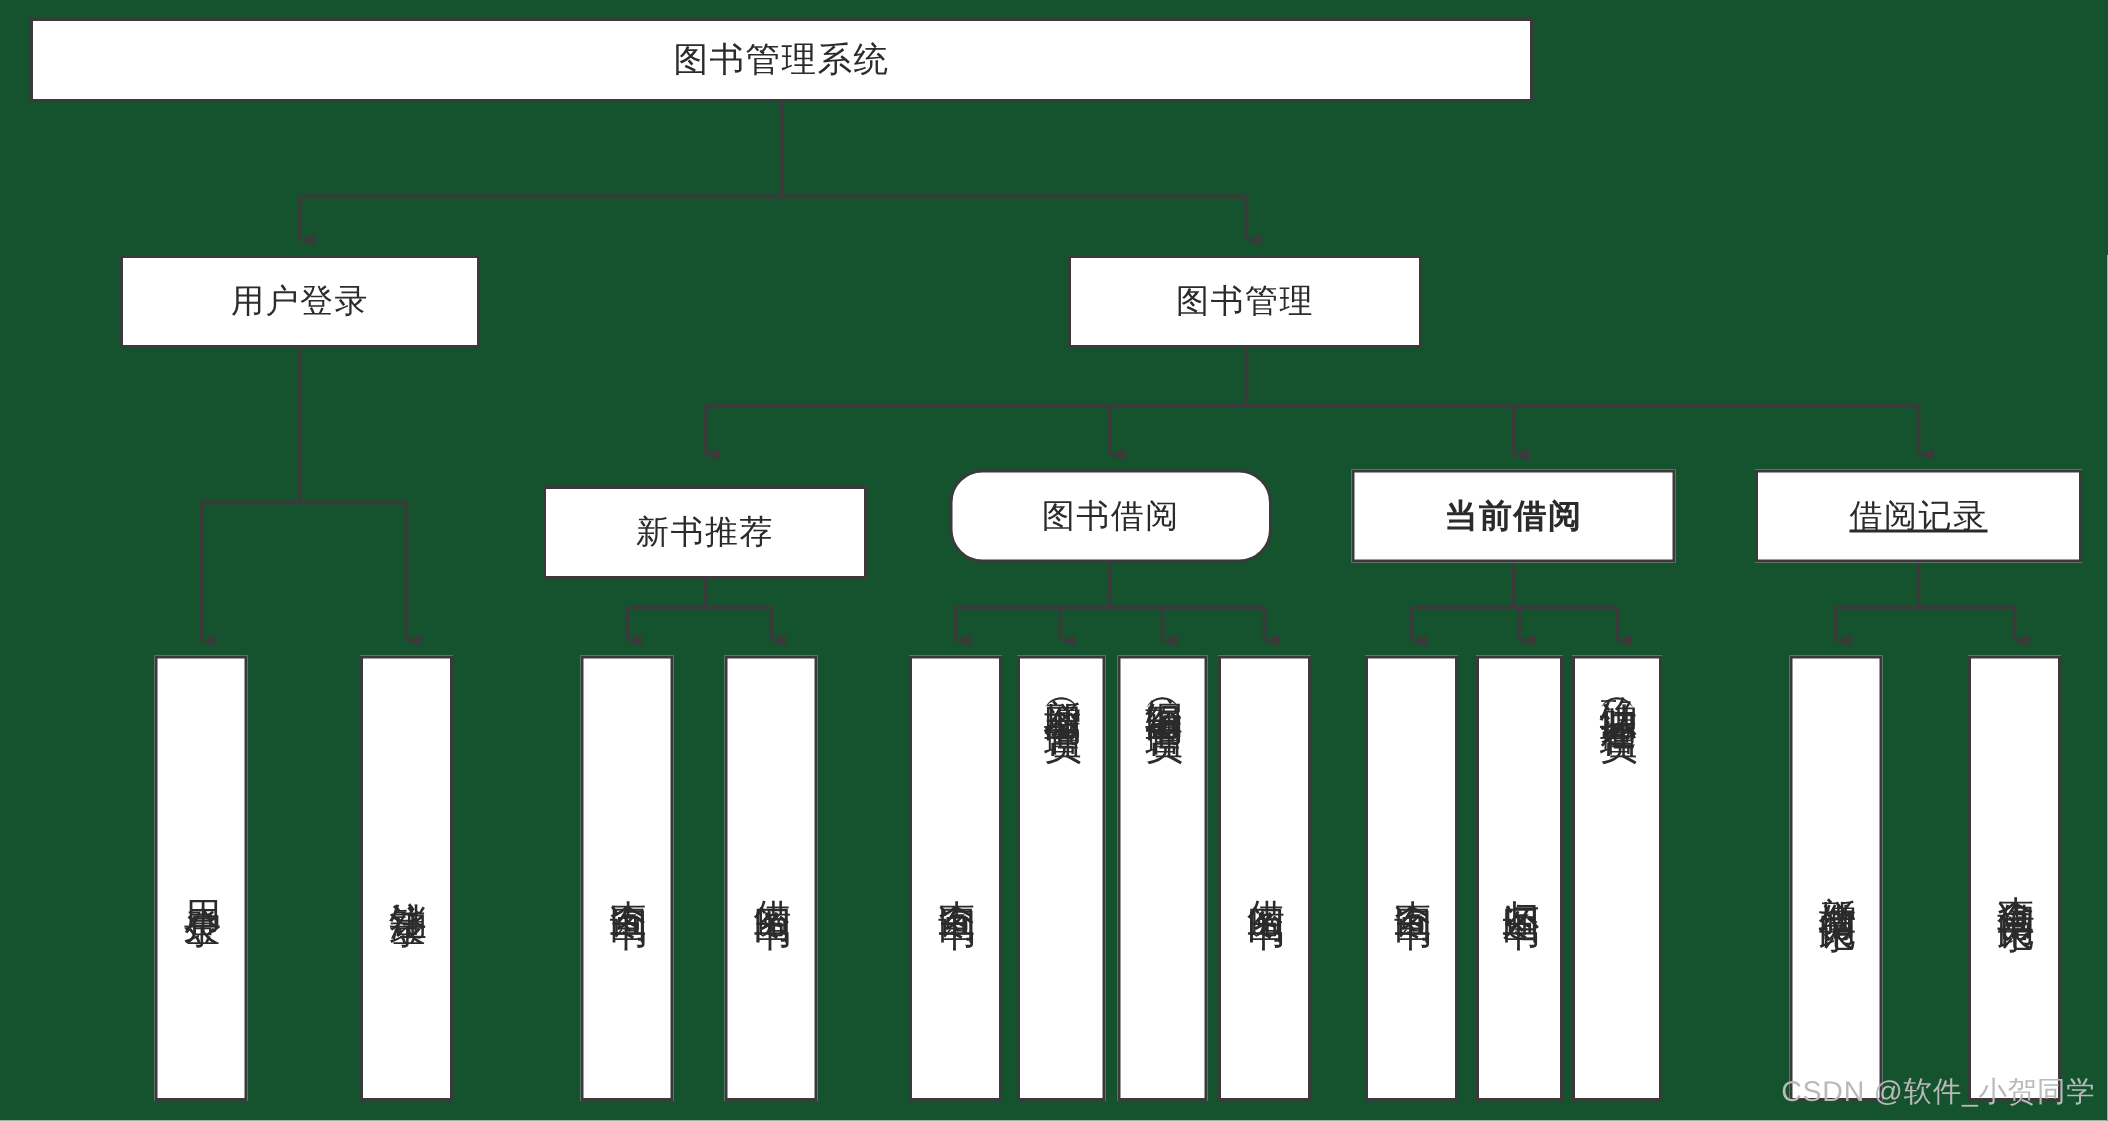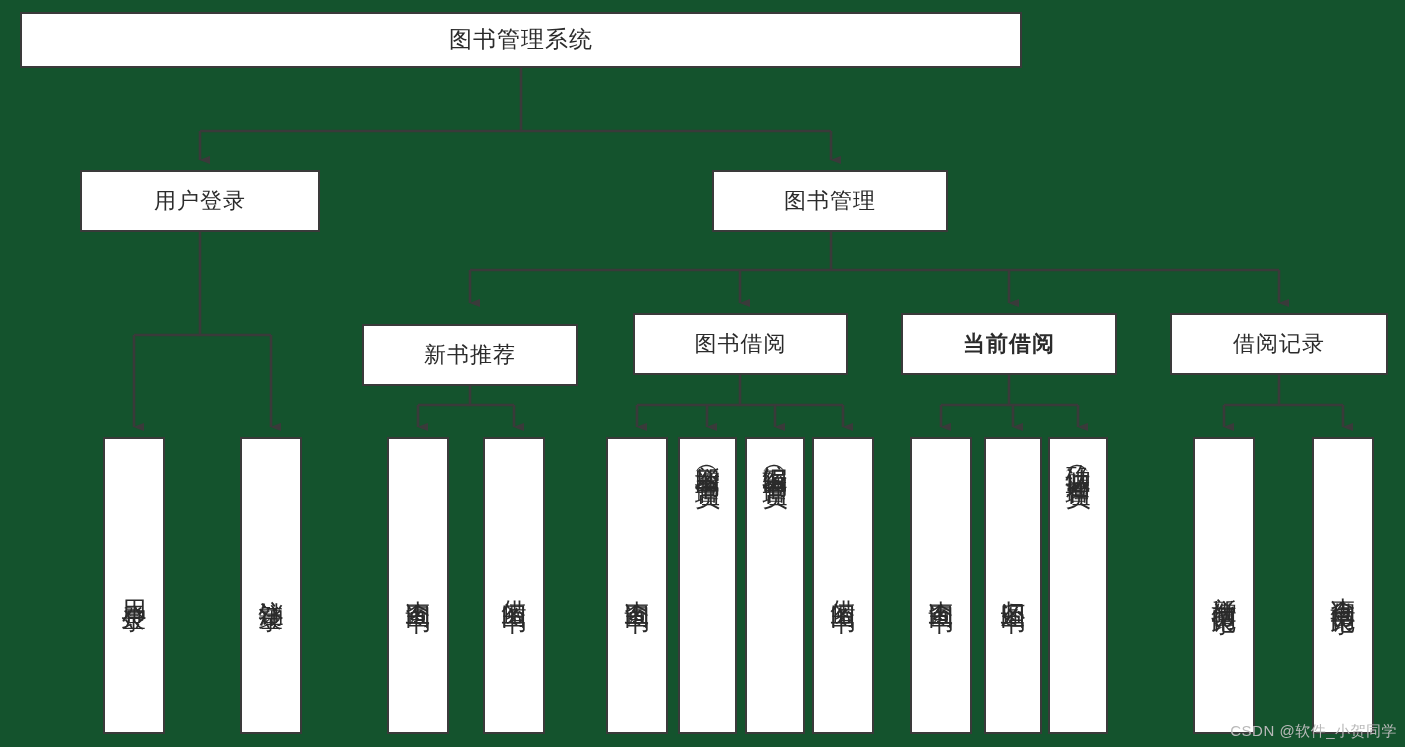--- a/index.html
+++ b/index.html
@@ -66,21 +66,21 @@
     white-space: nowrap;
   }
   .node.vert.centered {
     align-items: center;
     padding-top: 0;
   }
   #watermark {
     position: absolute;
     right: 8px;
     bottom: 6px;
-    font-size: 15px;
+    font-size: 19px;
     color: #b9b9b9;
     letter-spacing: 0.5px;
     z-index: 5;
     white-space: nowrap;
   }
 </style>
 </head>
 <body>
 
 <div id="diagram-root">
@@ -145,27 +145,27 @@
   <div class="node horiz" style="left:80px; top:170px; width:240px; height:62px;">
     <span class="node-label">用户登录</span>
   </div>
   <div class="node horiz" style="left:712px; top:170px; width:236px; height:62px;justify-content:center;">
     <span class="node-label">图书管理</span>
   </div>
 
   <div class="node horiz" style="left:362px; top:324px; width:216px; height:62px;">
     <span class="node-label">新书推荐</span>
   </div>
-  <div class="node horiz" style="left:633px; top:313px; width:215px; height:62px;">
+  <div class="node horiz" style="left:633px; top:313px; width:215px; height:62px;border-radius:22px;">
     <span class="node-label">图书借阅</span>
   </div>
   <div class="node horiz" style="left:901px; top:313px; width:216px; height:62px;font-weight:bold;">
     <span class="node-label">当前借阅</span>
   </div>
-  <div class="node horiz" style="left:1170px; top:313px; width:218px; height:62px;">
+  <div class="node horiz" style="left:1170px; top:313px; width:218px; height:62px;text-decoration:underline;">
     <span class="node-label">借阅记录</span>
   </div>
 
   <div class="node vert centered" style="left:103px; top:437px; width:62px; height:297px;">
     <span class="node-label">用户登录</span>
   </div>
   <div class="node vert centered" style="left:240px; top:437px; width:62px; height:297px;">
     <span class="node-label">注销登录</span>
   </div>
 

